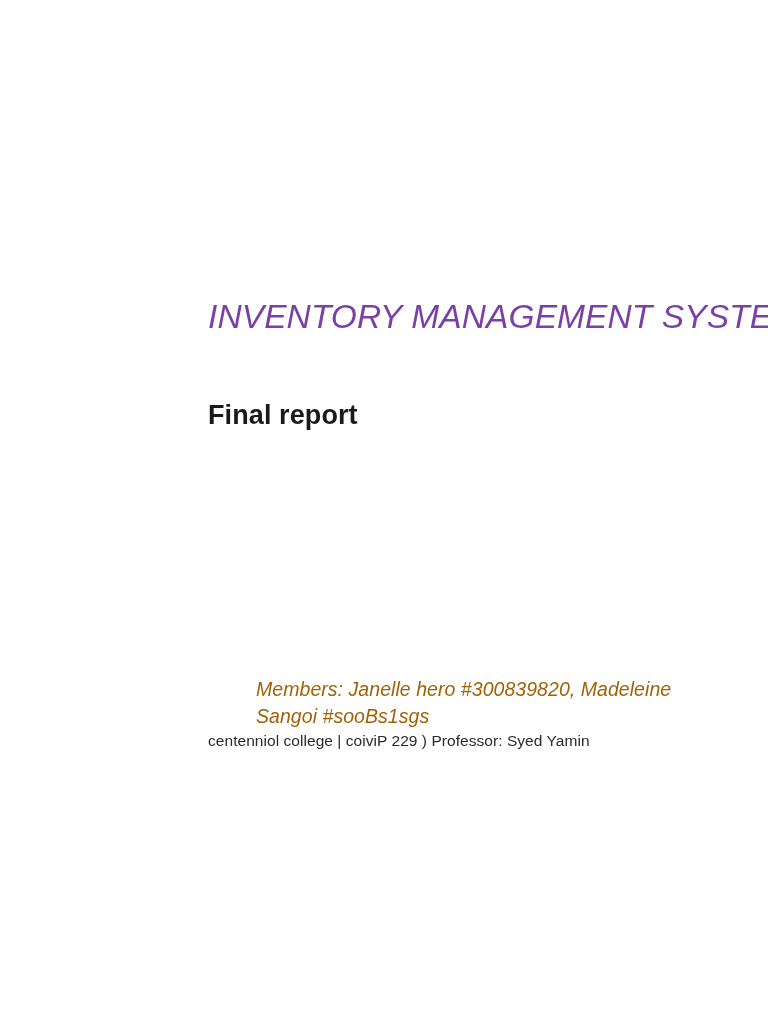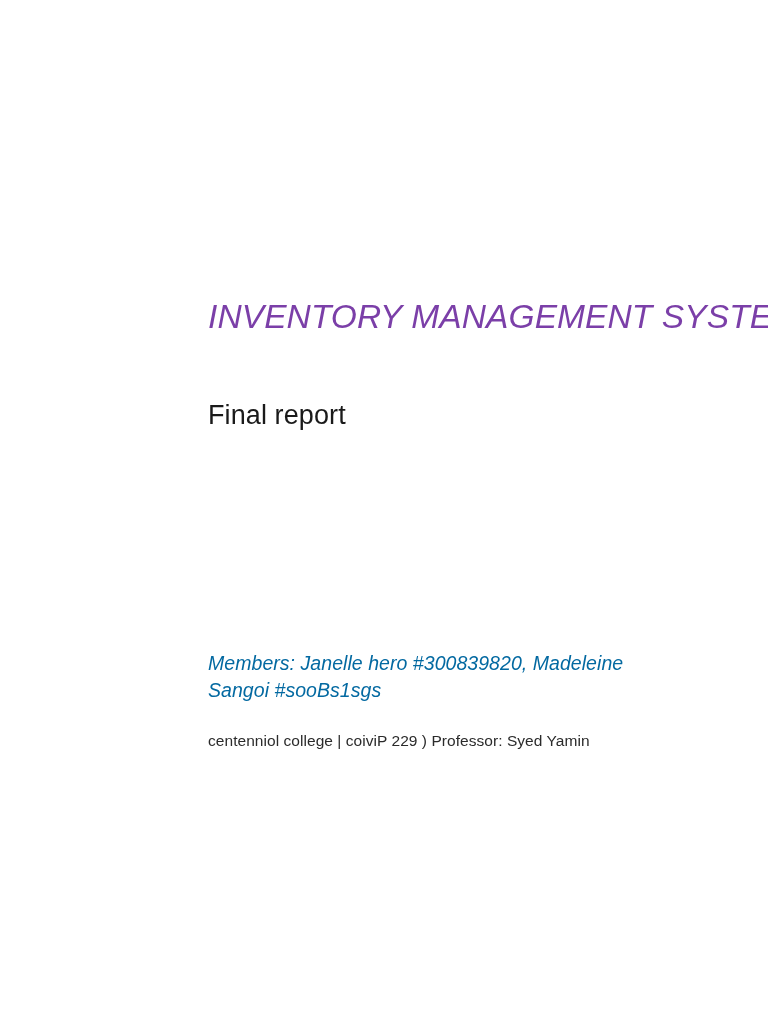--- a/index.html
+++ b/index.html
@@ -34,34 +34,35 @@
     color: #7B3FA8;
     letter-spacing: 0.1px;
     white-space: nowrap;
   }
 
   .doc-subtitle {
     top: 378px;
     font-size: 27px;
     line-height: 1.15;
     font-style: normal;
-    font-weight: 400;
+    font-weight: 700;
     color: #1a1a1a;
     letter-spacing: 0.1px;
   }
 
   .doc-members {
-    top: 630px;
+    top: 656px;
     width: 432px;
     font-size: 19.5px;
     line-height: 1.42;
     font-style: italic;
     font-weight: 400;
-    color: #0369a1;
+    color: #a16207;
     letter-spacing: 0.05px;
+    margin-left: 48px;
   }
 
   .doc-footer {
     top: 714px;
     font-size: 15.5px;
     line-height: 1.4;
     font-weight: 400;
     color: #2b2b2b;
     letter-spacing: 0.05px;
     white-space: nowrap;

